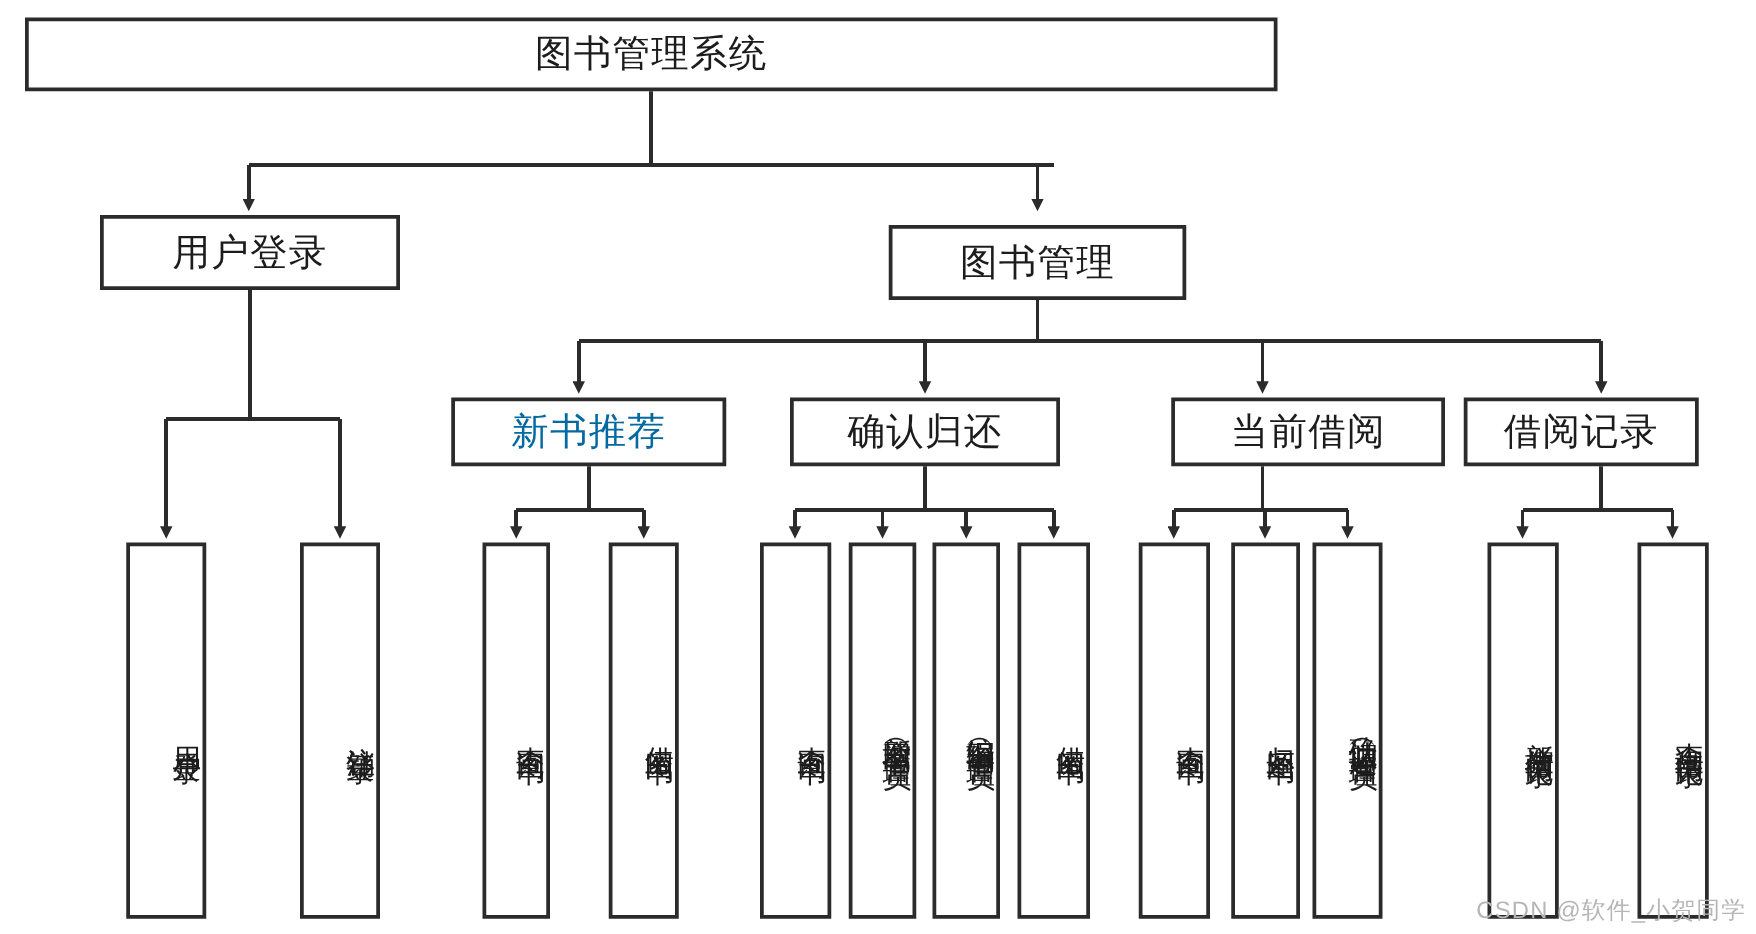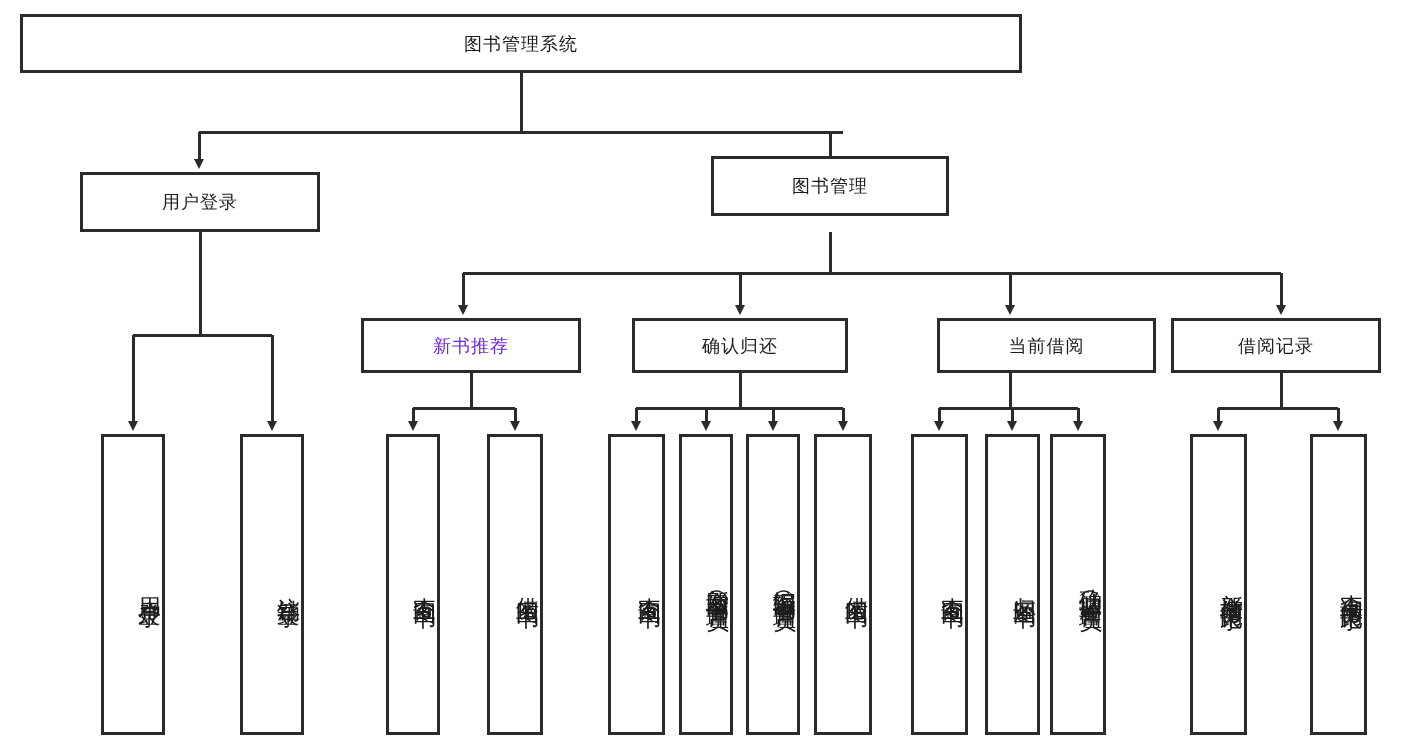--- a/index.html
+++ b/index.html
@@ -28,21 +28,21 @@
     position: absolute;
     box-sizing: border-box;
     border: 3px solid #2b2b2b;
     background: #ffffff;
     display: flex;
     align-items: center;
     justify-content: center;
     color: #1c1c1c;
   }
   .node.horiz {
-    font-size: 18px;
+    font-size: 30px;
     letter-spacing: 1px;
   }
   .node.vert {
     writing-mode: vertical-rl;
     text-orientation: upright;
     font-size: 23px;
     letter-spacing: 3px;
     padding-top: 6px;
     padding-bottom: 6px;
     align-items: flex-start;
@@ -120,34 +120,34 @@
     </g>
   </svg>
 
   <div class="node horiz" style="left: 20px; top: 14px; width: 1002px; height: 59px; border-color: rgb(43, 43, 43); background: rgb(255, 255, 255); color: rgb(28, 28, 28);">
     <span>图书管理系统</span>
   </div>
 
   <div class="node horiz" style="left: 80px; top: 172px; width: 240px; height: 60px; border-color: rgb(43, 43, 43); background: rgb(255, 255, 255); color: rgb(28, 28, 28);">
     <span>用户登录</span>
   </div>
-  <div class="node horiz" style="left: 711px; top: 156px; width: 238px; height: 60px; border-color: rgb(43, 43, 43); background: rgb(255, 255, 255); color: rgb(28, 28, 28);">
+  <div class="node horiz" style="left: 711px; top: 180px; width: 238px; height: 60px; border-color: rgb(43, 43, 43); background: rgb(255, 255, 255); color: rgb(28, 28, 28);">
     <span>图书管理</span>
   </div>
 
-  <div class="node horiz" style="left: 361px; top: 318px; width: 220px; height: 55px; border-color: rgb(43, 43, 43); background: rgb(255, 255, 255); color: #6d28d9;">
+  <div class="node horiz" style="left: 361px; top: 318px; width: 220px; height: 55px; border-color: rgb(43, 43, 43); background: rgb(255, 255, 255); color: #0369a1;">
     <span>新书推荐</span>
   </div>
   <div class="node horiz" style="left: 632px; top: 318px; width: 216px; height: 55px; border-color: rgb(43, 43, 43); background: rgb(255, 255, 255); color: rgb(28, 28, 28);">
     <span>确认归还</span>
   </div>
   <div class="node horiz" style="left: 901px; top: 318px; width: 219px; height: 55px; border-color: rgb(43, 43, 43); background: rgb(255, 255, 255); color: rgb(28, 28, 28); margin-left: 36px;">
     <span>当前借阅</span>
   </div>
-  <div class="node horiz" style="left: 1171px; top: 318px; width: 210px; height: 55px; border-color: rgb(43, 43, 43); background: rgb(255, 255, 255); color: rgb(28, 28, 28);">
+  <div class="node horiz" style="left: 1171px; top: 318px; width: 188px; height: 55px; border-color: rgb(43, 43, 43); background: rgb(255, 255, 255); color: rgb(28, 28, 28);">
     <span>借阅记录</span>
   </div>
 
   <div class="node vert" style="left: 101px; top: 434px; width: 64px; height: 301px; border-color: rgb(43, 43, 43); background: rgb(255, 255, 255); color: rgb(28, 28, 28);">
     <span class="vlabel">用户登录</span>
   </div>
   <div class="node vert" style="left: 240px; top: 434px; width: 64px; height: 301px; border-color: rgb(43, 43, 43); background: rgb(255, 255, 255); color: rgb(28, 28, 28);">
     <span class="vlabel">注销登录</span>
   </div>
   <div class="node vert" style="left: 386px; top: 434px; width: 54px; height: 301px; border-color: rgb(43, 43, 43); background: rgb(255, 255, 255); color: rgb(28, 28, 28);">
@@ -177,13 +177,14 @@
   <div class="node vert" style="left: 1050px; top: 434px; width: 56px; height: 301px; border-color: rgb(43, 43, 43); background: rgb(255, 255, 255); color: rgb(28, 28, 28);">
     <span class="vlabel">确认归还（管理员）</span>
   </div>
   <div class="node vert" style="left: 1190px; top: 434px; width: 57px; height: 301px; border-color: rgb(43, 43, 43); background: rgb(255, 255, 255); color: rgb(28, 28, 28);">
     <span class="vlabel">新增借阅记录</span>
   </div>
   <div class="node vert" style="left: 1310px; top: 434px; width: 57px; height: 301px; border-color: rgb(43, 43, 43); background: rgb(255, 255, 255); color: rgb(28, 28, 28);">
     <span class="vlabel">查询借阅记录</span>
   </div>
 
+  <div id="watermark" style="color: rgb(182, 182, 182);">CSDN @软件_小贺同学</div>
 </div>
 
 </body></html>

